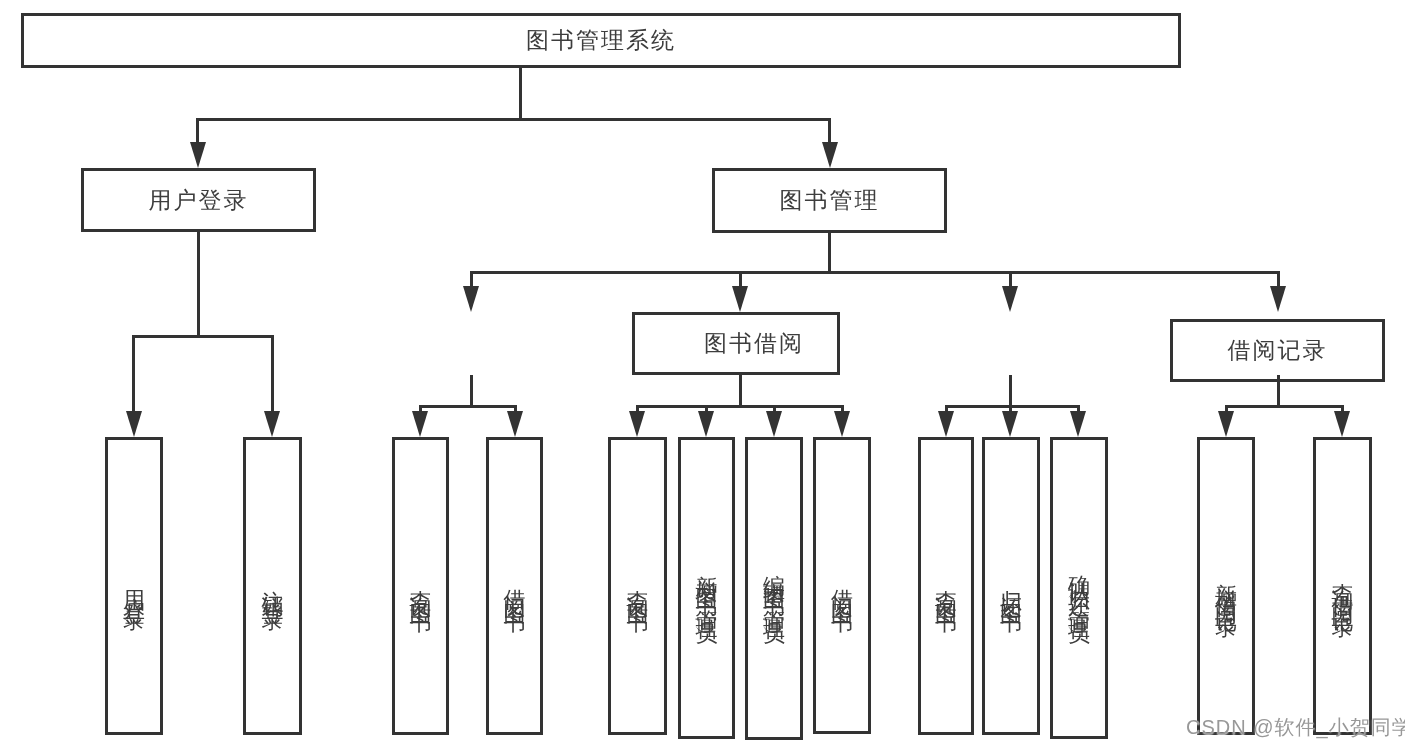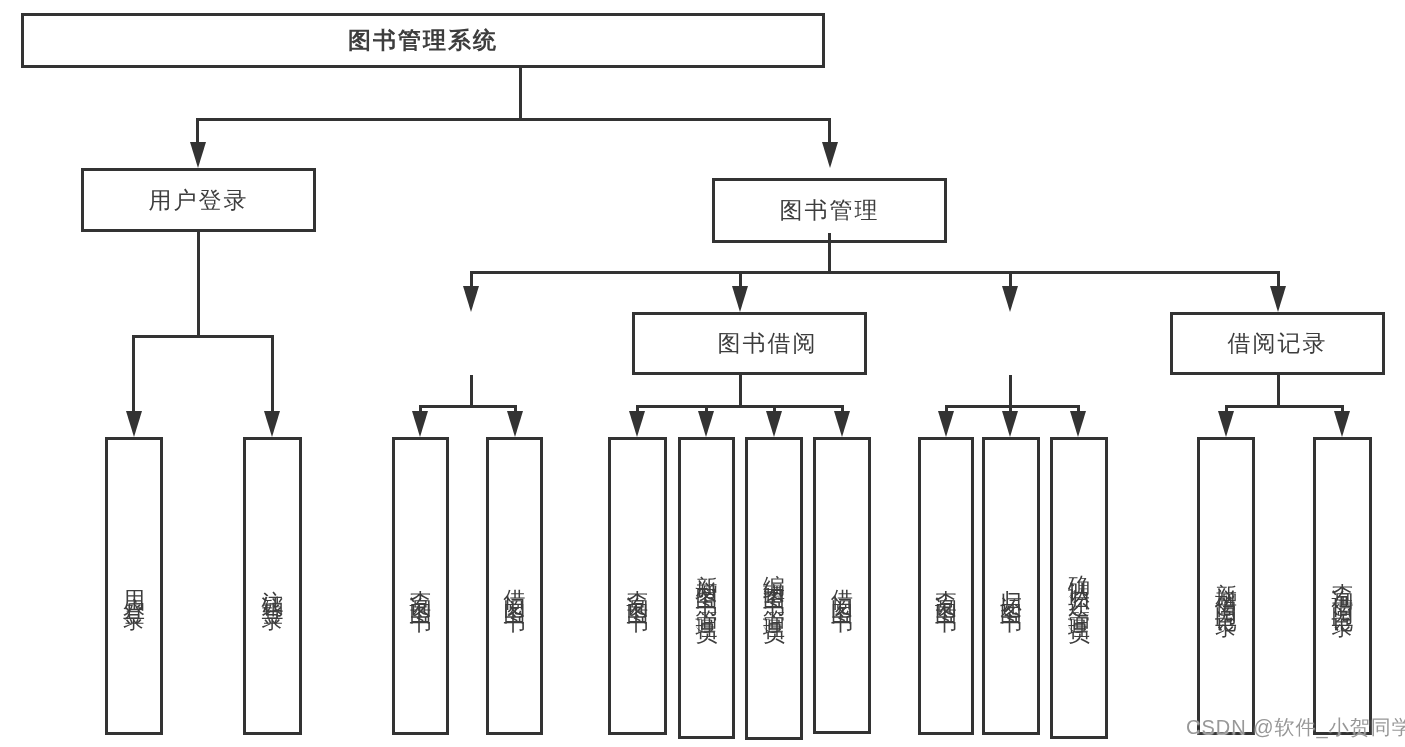--- a/index.html
+++ b/index.html
@@ -28,52 +28,52 @@
     position:absolute; left:1186px; top:714px;
     font-size:20px; color:#989898; letter-spacing:1px;
     text-shadow:0 1px 2px #ffffff; z-index:5; white-space:nowrap;
   }
 </style>
 </head>
 <body>
 
 <div class="canvas">
 
-  <div class="box" style="left:21px; top:13px; width:804px; height:55px;font-weight:bold;">图书管理系统</div>
+  <div class="box" style="left:21px; top:13px; width:1160px; height:55px;">图书管理系统</div>
 
   <div class="vl" style="left:519px; top:68px; height:52px;"></div>
   <div class="hl" style="left:197px; top:118px; width:634px;"></div>
   <div class="vl" style="left:196px; top:118px; height:30px;"></div>
   <div class="arr" style="left:190px; top:142px;"></div>
   <div class="vl" style="left:828px; top:118px; height:30px;"></div>
   <div class="arr" style="left:822px; top:142px;"></div>
 
   <div class="box" style="left:81px; top:168px; width:235px; height:64px;">用户登录</div>
-  <div class="box" style="left:712px; top:168px; width:235px; height:65px;margin-top:10px;">图书管理</div>
+  <div class="box" style="left:712px; top:168px; width:235px; height:65px;">图书管理</div>
 
   <div class="vl" style="left:197px; top:232px; height:105px;"></div>
   <div class="hl" style="left:132px; top:335px; width:141px;"></div>
   <div class="vl" style="left:132px; top:335px; height:78px;"></div>
   <div class="arr" style="left:126px; top:411px;"></div>
   <div class="vl" style="left:271px; top:335px; height:78px;"></div>
   <div class="arr" style="left:264px; top:411px;"></div>
 
   <div class="vl" style="left:828px; top:233px; height:40px;"></div>
   <div class="hl" style="left:470px; top:271px; width:809px;"></div>
   <div class="vl" style="left:470px; top:271px; height:18px;"></div>
   <div class="arr" style="left:463px; top:286px;"></div>
   <div class="vl" style="left:739px; top:271px; height:18px;"></div>
   <div class="arr" style="left:732px; top:286px;"></div>
   <div class="vl" style="left:1009px; top:271px; height:18px;"></div>
   <div class="arr" style="left:1002px; top:286px;"></div>
   <div class="vl" style="left:1277px; top:271px; height:18px;"></div>
   <div class="arr" style="left:1270px; top:286px;"></div>
 
-  <div class="box" style="left:632px; top:312px; width:235px; height:63px;padding-left:36px;">图书借阅</div>
-  <div class="box" style="left:1170px; top:312px; width:215px; height:63px;">借阅记录</div>
+  <div class="box" style="left:632px; top:312px; width:208px; height:63px;padding-left:36px;">图书借阅</div>
+  <div class="box" style="left:1170px; top:319px; width:215px; height:63px;">借阅记录</div>
 
   <div class="vl" style="left:470px; top:375px; height:32px;"></div>
   <div class="hl" style="left:419px; top:405px; width:97px;"></div>
   <div class="vl" style="left:419px; top:405px; height:8px;"></div>
   <div class="arr" style="left:412px; top:411px;"></div>
   <div class="vl" style="left:514px; top:405px; height:8px;"></div>
   <div class="arr" style="left:507px; top:411px;"></div>
 
   <div class="vl" style="left:739px; top:375px; height:32px;"></div>
   <div class="hl" style="left:637px; top:405px; width:206px;"></div>

